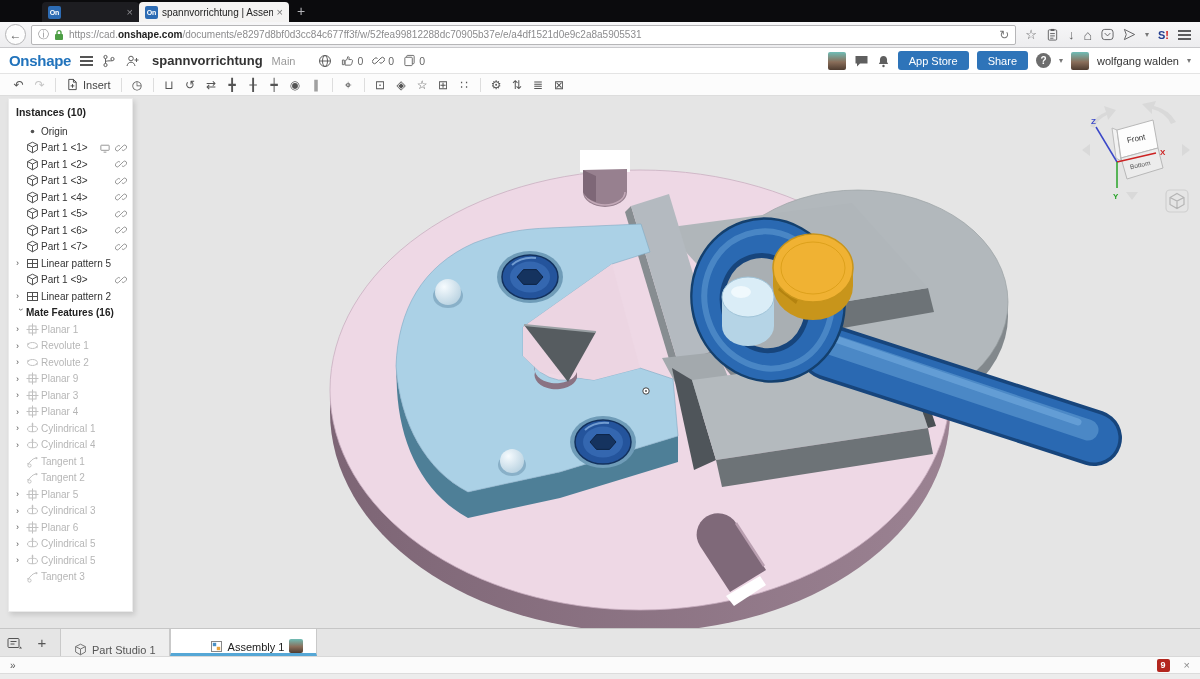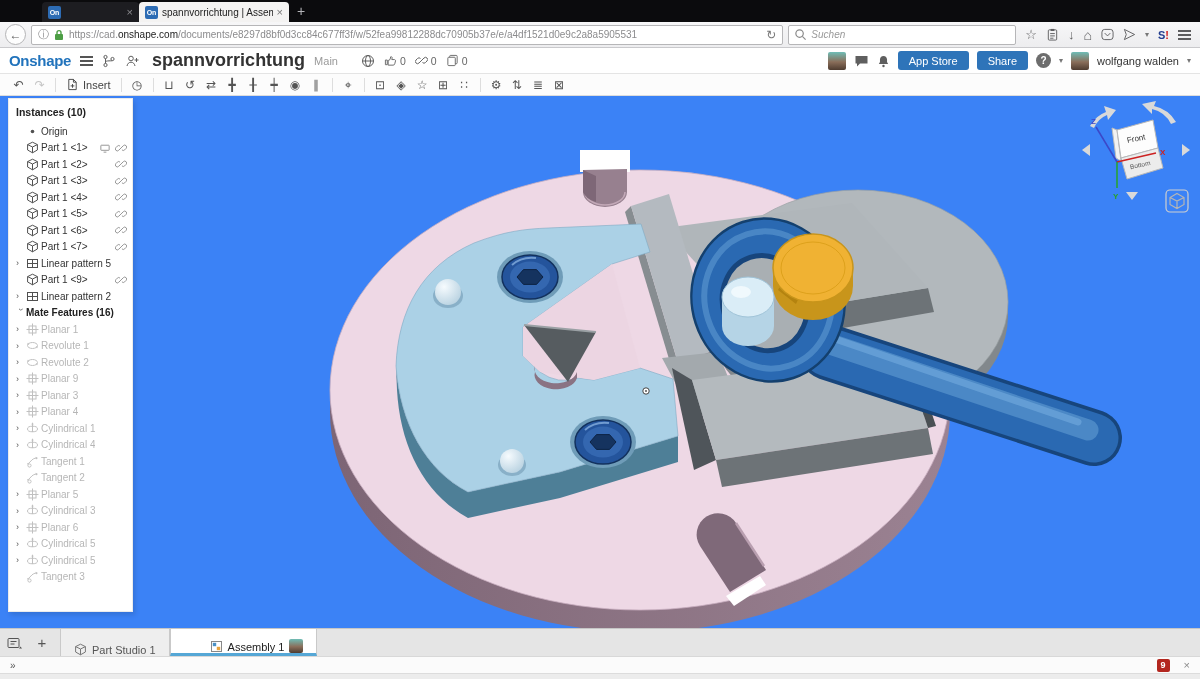--- a/index.html
+++ b/index.html
@@ -23,21 +23,21 @@
   
   .navbar { height:26px; background:linear-gradient(#f7f7f8,#ededef);
     border-bottom:1px solid #c9c9cc; display:flex; align-items:center; padding:0 5px; gap:5px; }
   .backbtn { width:21px; height:21px; border-radius:50%; border:1px solid #b4b4b6;
     background:#fdfdfd; color:#5a5a5a; font-size:12px; display:flex; align-items:center;
     justify-content:center; flex:0 0 auto; }
   .urlbar { flex:1; height:20px; background:#fff; border:1px solid #b6b6b8; border-radius:2px;
     display:flex; align-items:center; padding:0 6px; gap:4px; min-width:0; }
   .urlbar .i-info { color:#8b8b8d; font-size:11px; }
   .urltext { font-size:10px; white-space:nowrap; overflow:hidden; flex:1; color:#8b8b8d; }
-  .urltext .dom { color:#222; font-weight:normal;margin-top:20px; }
+  .urltext .dom { color:#222; font-weight:bold;margin-top:20px; }
   .reload { color:#777; font-size:12px; }
   .searchbox { width:228px; height:20px; background:#fff; border:1px solid #b6b6b8;
     border-radius:2px; display:flex; align-items:center; padding:0 5px; gap:4px; color:#8a8a8a; }
   .searchbox input { border:none; outline:none; width:100%; font-size:10px;
     font-family:"Liberation Sans",sans-serif; background:transparent; }
   .searchbox input::placeholder { font-style:italic; color:#999; }
   .navicons { display:flex; align-items:center; gap:9px; color:#5d5d5f; padding:0 4px; }
   .navicons .g { font-size:13px; line-height:1; }
   .ham { display:inline-block; width:13px; }
   .ham i { display:block; height:2px; background:#5d5d5f; margin:2px 0; }
@@ -45,21 +45,21 @@
   .ext-s em { color:#d21f1f; font-style:normal; }
   .caret { font-size:8px; color:#777; }
   svg.mini { display:block; }
 
   
   .osheader { height:26px; background:#fff; border-bottom:1px solid #e4e4e4;
     display:flex; align-items:center; padding:0 9px; gap:9px; }
   .oslogo { color:#2173bc; font-weight:bold; font-size:15px; letter-spacing:-.3px; }
   .osham { width:13px; } .osham i { display:block; height:2px; background:#555; margin:2px 0; }
   .hicon { color:#5f5f5f; display:flex; align-items:center; }
-  .doctitle { font-weight:bold; font-size:18px; color:#333; margin-left:4px; }
+  .doctitle { font-weight:bold; font-size:13px; color:#333; margin-left:4px; }
   .wsname { font-size:11px; color:#9a9a9a; }
   .stat { display:flex; align-items:center; gap:3px; font-size:10.5px; color:#666; }
   .hdr-right { margin-left:auto; display:flex; align-items:center; gap:8px; }
   .avatar { width:18px; height:18px; border-radius:2px;
     background:linear-gradient(180deg,#6fbdb6 0%,#8a6e5a 55%,#4e3c30 100%); }
   .bluebtn { background:#2e74b9; color:#fff; font-size:11px; border:none; border-radius:3px;
     height:19px; padding:0 11px; font-family:"Liberation Sans",sans-serif; }
   .helpq { width:15px; height:15px; border-radius:50%; background:#6d6d6d; color:#fff;
     font-size:10px; font-weight:bold; display:flex; align-items:center; justify-content:center; }
   .username { font-size:11px; color:#333; }
@@ -67,21 +67,21 @@
   
   .ostoolbar { height:22px; background:#fcfcfc; border-bottom:1px solid #ddd;
     display:flex; align-items:center; padding:0 8px; }
   .tbi { width:21px; text-align:center; font-size:12px; color:#545454; line-height:20px; }
   .tbi.dis { color:#c4c4c4; }
   .tb-sep { width:1px; height:14px; background:#ddd; margin:0 5px; }
   .insertbtn { display:flex; align-items:center; gap:4px; font-size:11px; color:#444;
     padding:0 5px; background:none; border:none; font-family:"Liberation Sans",sans-serif; }
 
   
-  .main { position:relative; height:532px; background:#3b82f6; }
+  .main { position:relative; height:532px; background:#e5e5e5; }
   .viewport { position:absolute; left:0; top:0; }
   .panel { position:absolute; left:8px; top:2px; width:125px; height:514px; background:#fff;
     border:1px solid #ebebeb; box-shadow:2px 3px 5px rgba(0,0,0,.13); font-size:10px;
     color:#333; overflow:hidden; }
   .panel-title { font-weight:bold; font-size:10.5px; padding:7px 0 5px 7px; color:#222; }
   .tree-row { height:16.5px; display:flex; align-items:center; padding-left:7px; padding-right:5px; }
   .tree-row .chev { width:10px; font-size:9px; color:#555; flex:0 0 auto; }
   .tree-row .chev.open { display:inline-block; transform:rotate(90deg); }
   .tree-row .ticon { width:15px; flex:0 0 auto; display:flex; align-items:center; opacity:.85; }
   .tree-row .tlabel { white-space:nowrap; overflow:hidden; }
@@ -132,29 +132,20 @@
   <div class="urlbar">
     <span class="i-info">ⓘ</span>
     <span>
         <svg class="mini" width="12" height="14" viewBox="0 0 12 14">
           <rect x="2" y="6" width="8" height="6" rx="1" fill="#4d9e45"></rect>
           <path d="M4 6V4.6a2 2 0 0 1 4 0V6" fill="none" stroke="#4d9e45" stroke-width="1.4"></path>
         </svg>
       </span>
     <span class="urltext"><span>https://</span><span>cad.</span><span class="dom">onshape.com</span><span>/documents/e8297d8bf0d3cc84c677ff3f/w/52fea99812288dc70905b37e/e/a4df1521d0e9c2a8a5905531</span></span>
     <span class="reload">↻</span>
-  </div>
-  <div class="searchbox">
-    <span>
-        <svg class="mini" width="13" height="13" viewBox="0 0 14 14">
-          <circle cx="6" cy="6" r="4" fill="none" stroke="currentColor" stroke-width="1.3"></circle>
-          <path d="M9 9l3.5 3.5" stroke="currentColor" stroke-width="1.3"></path>
-        </svg>
-      </span>
-    <input placeholder="Suchen" style="">
   </div>
   <div class="navicons">
     <span class="g">☆</span>
     <span>
         <svg class="mini" width="13" height="13" viewBox="0 0 14 14">
           <rect x="2.5" y="2" width="9" height="11" rx="1" fill="none" stroke="currentColor" stroke-width="1"></rect>
           <path d="M5 1h4v2.2H5Z" fill="currentColor"></path>
           <path d="M4.5 6h5M4.5 8.5h5M4.5 11h3.5" fill="none" stroke="currentColor" stroke-width="1"></path>
         </svg>
       </span>

